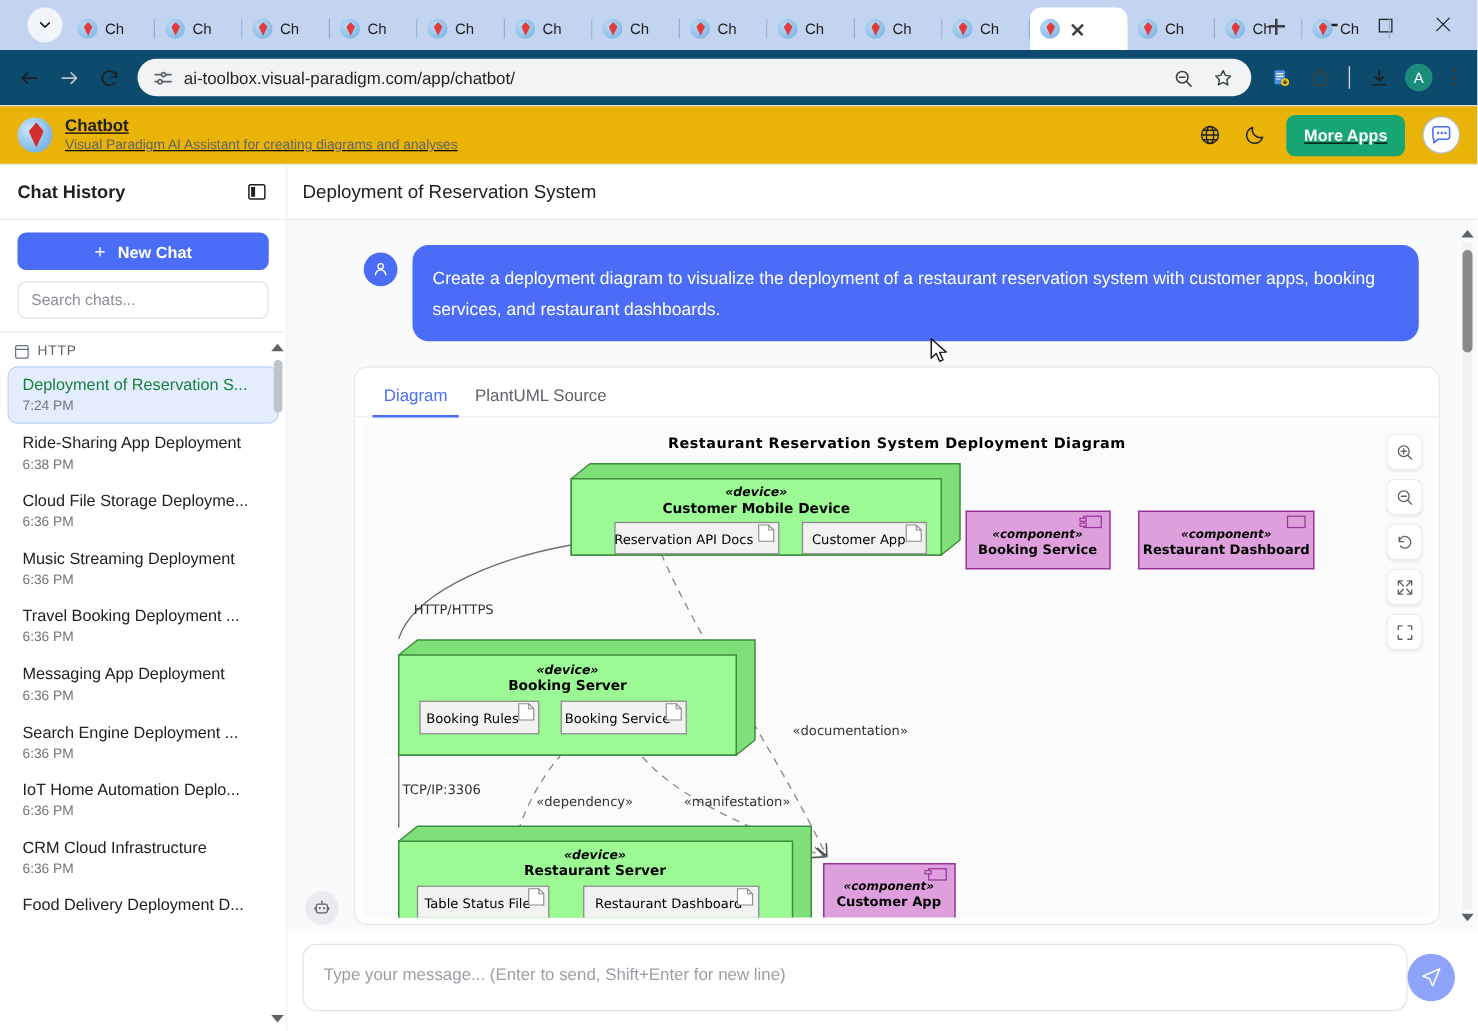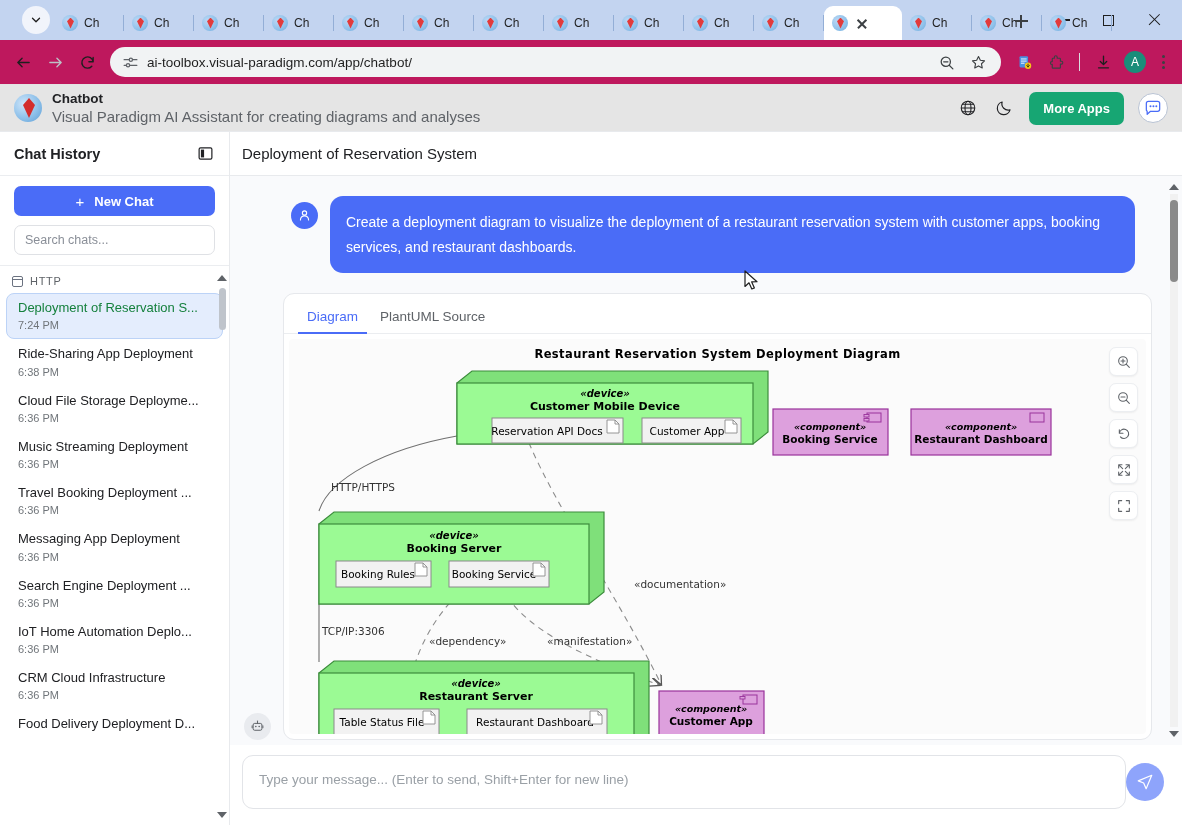--- a/index.html
+++ b/index.html
@@ -62,21 +62,21 @@
   .wc-min { width: 12px; height: 1.4px; background: #1f1f1f; }
   .wc-max { width: 11px; height: 11px; border: 1.4px solid #1f1f1f; }
   .wc-close { width: 14px; height: 14px; position: relative; }
   .wc-close::before, .wc-close::after {
     content: ""; position: absolute; left: 0; top: 6px; width: 15px; height: 1.4px; background: #1f1f1f;
   }
   .wc-close::before { transform: rotate(45deg); }
   .wc-close::after { transform: rotate(-45deg); }
 
   .toolbar {
-    height: 45px; flex: 0 0 45px; background: #be185d; display: flex; align-items: center;
+    height: 45px; flex: 0 0 45px; background: #0c4a6e; display: flex; align-items: center;
     padding: 0 8px; gap: 2px; border-bottom: 1px solid #e3e3e3;
   }
   .tb-btn {
     width: 30px; height: 30px; border-radius: 50%; display: flex; align-items: center;
     justify-content: center; cursor: pointer; flex: 0 0 30px;
   }
   .tb-btn svg { width: 17px; height: 17px; }
   .omnibox {
     flex: 1; height: 30px; background: #f1f3f4; border-radius: 16px; display: flex;
     align-items: center; padding: 0 8px 0 12px; margin: 0 6px; gap: 8px; min-width: 0;
@@ -88,35 +88,35 @@
     width: 22px; height: 22px; border-radius: 50%; background: #1a8d7a; color: #fff;
     font-size: 12px; display: flex; align-items: center; justify-content: center;
     margin: 0 4px; cursor: pointer; flex: 0 0 22px;
   }
   .kebab { width: 22px; height: 22px; display: flex; flex-direction: column; align-items: center;
     justify-content: center; gap: 2.5px; cursor: pointer; flex: 0 0 22px; }
   .kebab i { width: 3px; height: 3px; border-radius: 50%; background: #3c4043; display: block; }
 
   
   .app-header {
-    height: 47px; flex: 0 0 47px; background: #e5e5e5; border-bottom: 1px solid #e8eaed;
-    display: flex; align-items: center; padding: 0 14px; gap: 10px;
+    height: 47px; flex: 0 0 47px; background: #eab308; border-bottom: 1px solid #e8eaed;
+    display: flex; align-items: center; padding: 0 14px; gap: 10px; text-decoration: underline;
   }
   .app-logo {
     width: 28px; height: 28px; flex: 0 0 28px; border-radius: 50%;
     background: radial-gradient(circle at 35% 35%, #cfe6fa 0%, #8fc1ea 55%, #5d9fd6 100%);
     position: relative; overflow: hidden;
   }
   .app-logo::after {
     content: ""; position: absolute; left: 9px; top: 4px; width: 12px; height: 20px;
     background: #d32d2d; clip-path: polygon(50% 0%, 100% 35%, 50% 100%, 0% 35%);
   }
   .app-titles { display: flex; flex-direction: column; justify-content: center; gap: 1px; }
   .app-title { font-size: 13.5px; font-weight: bold; color: #202124; line-height: 1.15; }
-  .app-sub { font-size: 15px; color: #5f6368; line-height: 1.15; }
+  .app-sub { font-size: 11px; color: #5f6368; line-height: 1.15; }
   .app-header-right { margin-left: auto; display: flex; align-items: center; gap: 14px; }
   .hdr-icon { width: 22px; height: 22px; display: flex; align-items: center; justify-content: center; cursor: pointer; }
   .hdr-icon svg { width: 18px; height: 18px; }
   .more-apps {
     background: #17a673; color: #fff; font-size: 13px; font-weight: bold;
     border: none; border-radius: 7px; padding: 9px 14px; cursor: pointer;
   }
   .chat-avatar {
     width: 30px; height: 30px; flex: 0 0 30px; border-radius: 50%;
     border: 1.5px solid #b9c3d4; background: #fff; display: flex; align-items: center;

